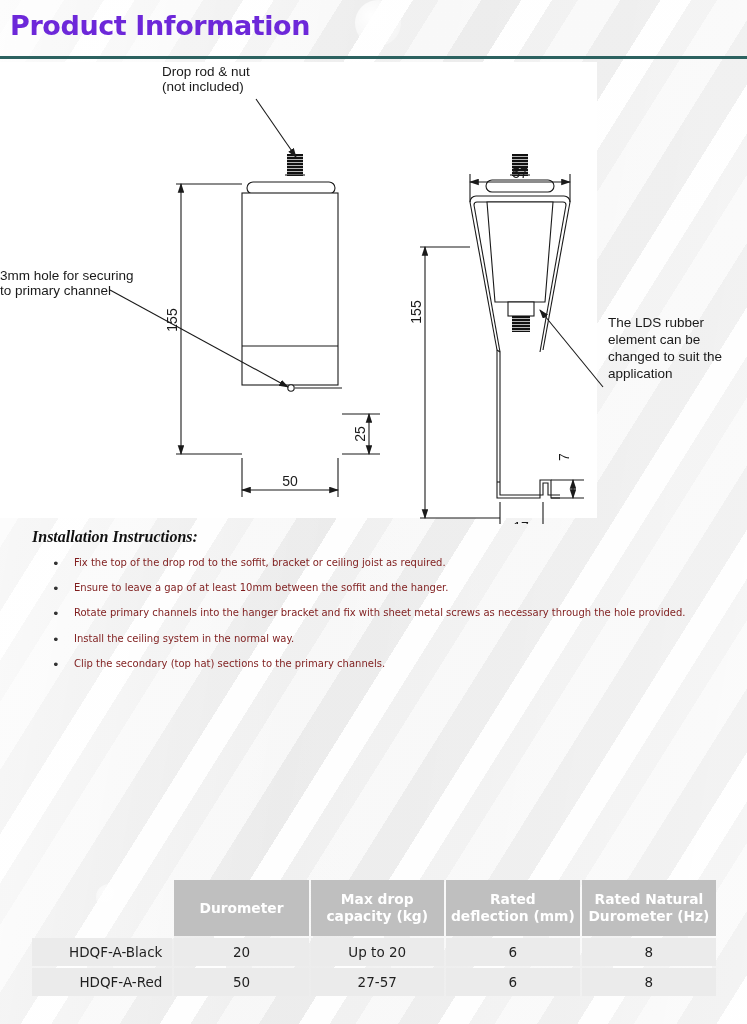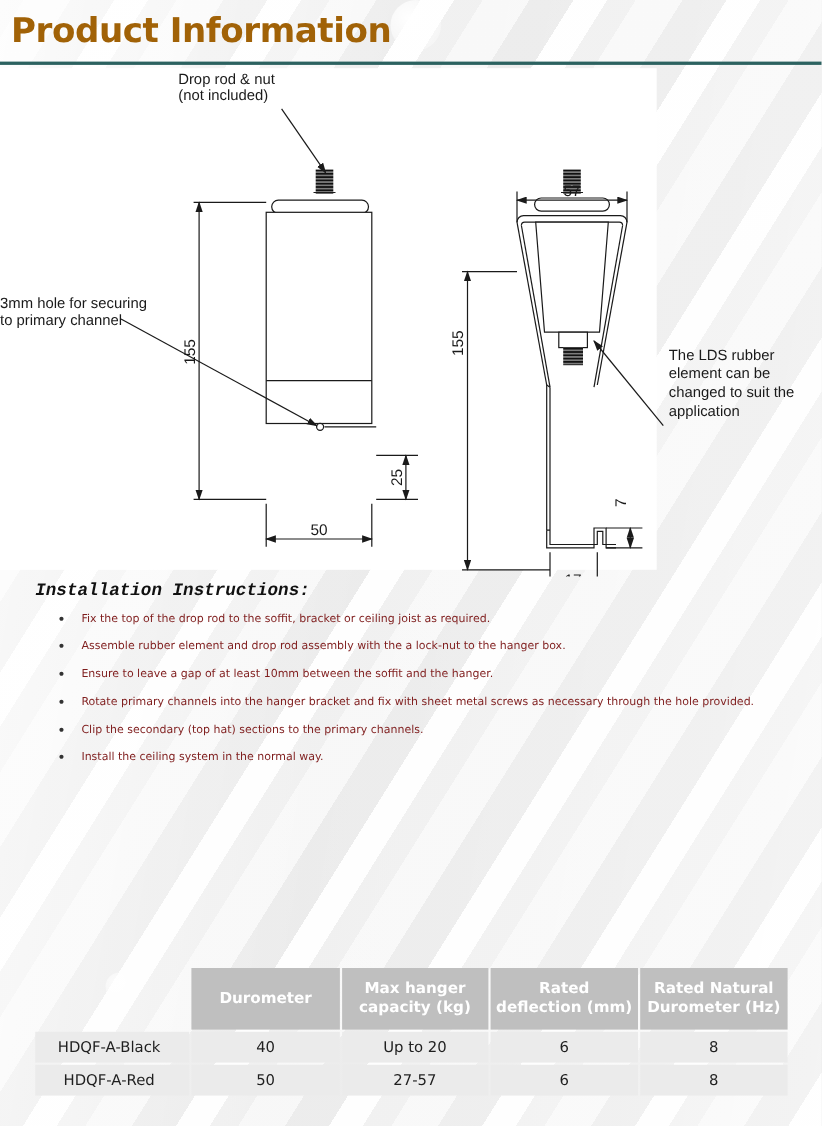--- a/index.html
+++ b/index.html
@@ -43,42 +43,42 @@
     z-index:2; pointer-events:none;
   }
 
   
   #header {
     position:absolute; left:0; top:0; width:747px; height:62px; z-index:6;
   }
   #header-title {
     position:absolute; left:10px; top:10px;
     font-family: "DejaVu Sans", sans-serif;
-    font-size:31px; font-weight:bold; letter-spacing:-0.4px;
-    color:#a16207;
+    font-size:27px; font-weight:bold; letter-spacing:-0.4px;
+    color:#6d28d9;
     white-space:nowrap;
   }
   #header-rule {
     position:absolute; left:0; top:56px; width:747px; height:3px;
     background:#2c6260;
   }
 
   
   #drawing-panel {
     position:absolute; left:0; top:62px; width:597px; height:456px;
     background:#ffffff; z-index:4;
   }
   #drawing-svg { position:absolute; left:0; top:62px; width:747px; height:462px; z-index:5; }
   #drawing-svg text { font-family:"Liberation Sans", sans-serif; fill:#1a1a1a; }
 
   
   #instructions { position:absolute; left:0; top:528px; width:747px; z-index:6; }
   #instr-heading {
     margin:0 0 10px 32px;
-    font-family:Liberation Mono, monospace;
+    font-family:Liberation Serif, serif;
     font-size:16px; font-weight:bold; font-style:italic; color:#111;
   }
   #instr-list { list-style:none; margin:0; padding:0; }
   #instr-list li {
     position:relative;
     margin:0 40px 11px 74px;
     font-family:"DejaVu Sans", sans-serif;
     font-size:10px; line-height:1.42; color:#7f1d1d;
   }
   #instr-list li::before {
@@ -98,21 +98,21 @@
     font-size:13.5px; color:#1f1f1f; font-weight:normal;
     border:0;
   }
   #spec-table thead th {
     background:#bfbfbf; color:#ffffff; font-weight:bold;
     height:56px; line-height:1.22; font-size:13.8px;
   }
   #spec-table thead th.corner { background:transparent; }
   #spec-table tbody td { background:#ebebeb; height:27px; }
   #spec-table tbody td.rowhead {
-    padding-right:10px; background:#ebebeb;
+    text-align:right; padding-right:10px; background:#ebebeb;
   }
   #spec-table col.c0 { width:144px; }
   #spec-table col.c1 { width:136px; }
   #spec-table col.c2 { width:136px; }
   #spec-table col.c3 { width:136px; }
   #spec-table col.c4 { width:136px; }
 </style>
 </head>
 <body>
 
@@ -237,49 +237,48 @@
   <text x="520" y="116" font-size="14" text-anchor="middle">57</text>
   <text x="421" y="250" font-size="14" text-anchor="middle" transform="rotate(-90 421 250)">155</text>
   <text x="569" y="395" font-size="14" text-anchor="middle" transform="rotate(-90 569 395)">7</text>
   <text x="521" y="470" font-size="14" text-anchor="middle">17</text>
 </svg>
 
 <section id="instructions">
   <h2 id="instr-heading">Installation Instructions:</h2>
   <ul id="instr-list">
     <li>Fix the top of the drop rod to the soffit, bracket or ceiling joist as required.</li>
-    <li>Assemble rubber element and drop rod assembly with the a lock-nut to the hanger box.</li>
     <li>Ensure to leave a gap of at least 10mm between the soffit and the hanger.</li>
     <li>Rotate primary channels into the hanger bracket and fix with sheet metal screws as necessary through the hole provided.</li>
+    <li>Install the ceiling system in the normal way.</li>
     <li>Clip the secondary (top hat) sections to the primary channels.</li>
-    <li>Install the ceiling system in the normal way.</li>
   </ul>
 </section>
 
 <table id="spec-table">
   <colgroup>
     <col class="c0">
       <col class="c1">
       <col class="c2">
       <col class="c3">
       <col class="c4">
   </colgroup>
   <thead>
     <tr>
       <th class="corner"></th>
       <th>Durometer</th>
-      <th>Max hanger capacity (kg)</th>
+      <th>Max drop capacity (kg)</th>
       <th>Rated deflection (mm)</th>
       <th>Rated Natural Durometer (Hz)</th>
     </tr>
   </thead>
   <tbody>
     <tr>
       <td class="rowhead">HDQF-A-Black</td>
-      <td>40</td>
+      <td>20</td>
       <td>Up to 20</td>
       <td>6</td>
       <td>8</td>
     </tr>
     <tr>
       <td class="rowhead">HDQF-A-Red</td>
       <td>50</td>
       <td>27-57</td>
       <td>6</td>
       <td>8</td>

